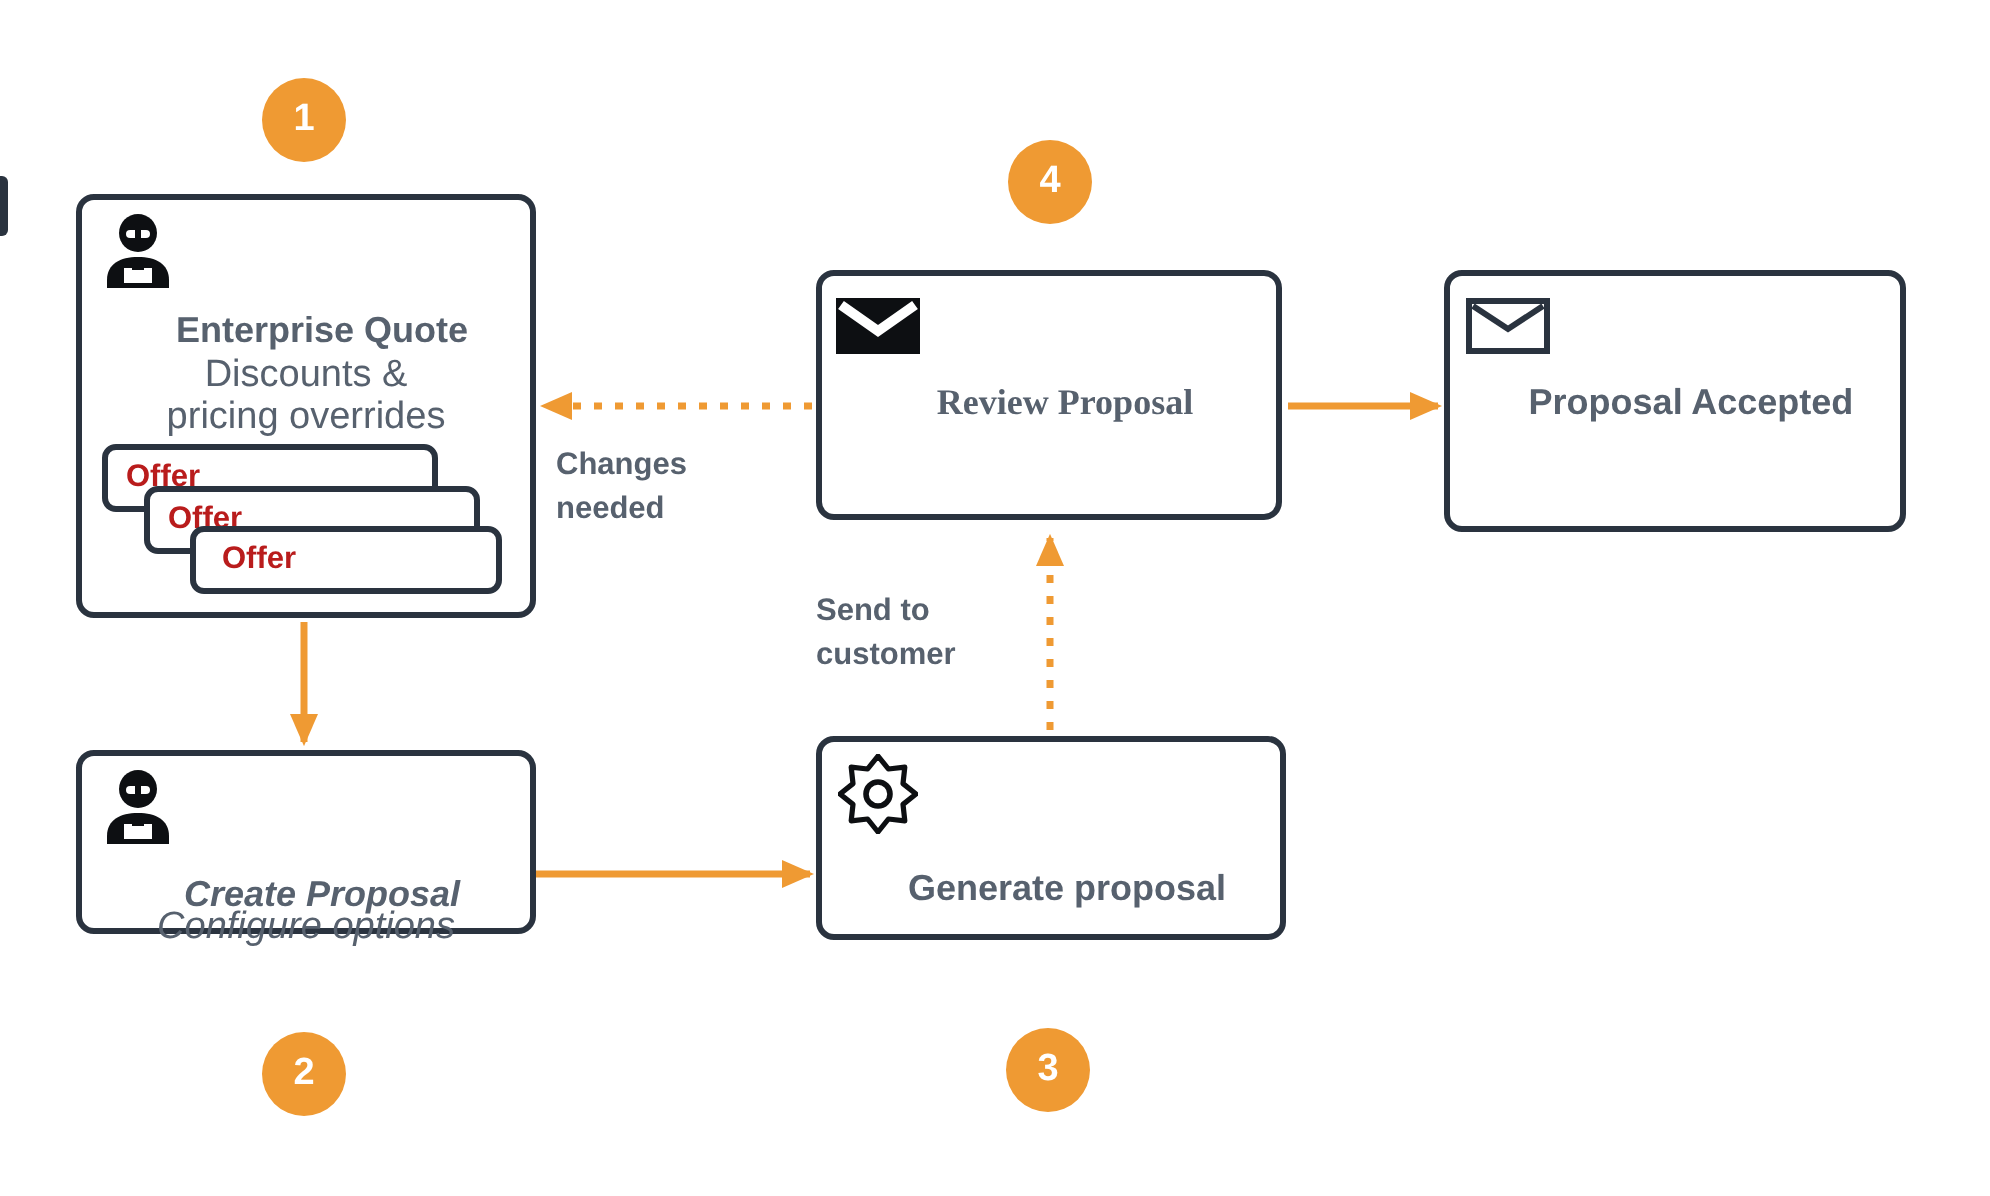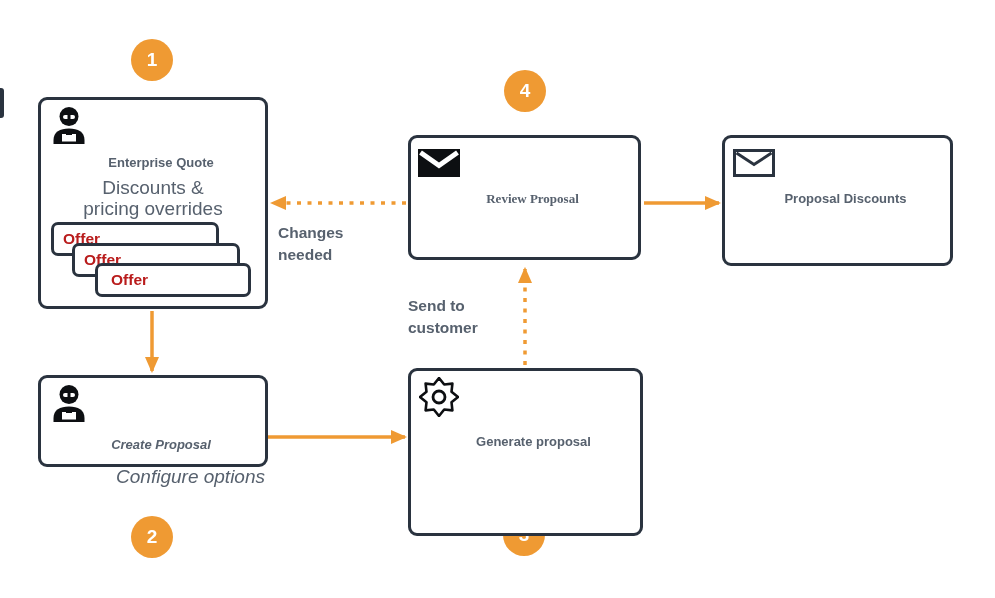--- a/index.html
+++ b/index.html
@@ -16,37 +16,37 @@
     font-family:"Liberation Sans",sans-serif;
   }
   .edges{position:absolute;left:0;top:0;}
   .node{
     position:absolute;background:#fff;
     border:3.5px solid var(--node-border);
     border-radius:9px;box-sizing:border-box;
   }
   #node-enterprise-quote{left:38px;top:97px;width:230px;height:212px;}
   #node-create-proposal{left:38px;top:375px;width:230px;height:92px;font-style:italic;}
-  #node-generate-proposal{left:408px;top:368px;width:235px;height:168px;}
+  #node-generate-proposal{left:408px;top:368px;width:235px;height:102px;}
   #node-review-proposal{left:408px;top:135px;width:233px;height:125px;font-family:Liberation Serif, serif;}
   #node-proposal-accepted{left:722px;top:135px;width:231px;height:131px;}
   .node-icon{position:absolute;}
   .icon-tl{left:10px;top:6px;}
   .node-title{
     position:absolute;left:16px;right:0;text-align:center;
-    font-weight:bold;font-size:13px;color:var(--text);
+    font-weight:bold;font-size:18px;color:var(--text);
   }
   .node-subtitle{
     position:absolute;left:0;right:0;text-align:center;
     font-size:19px;color:var(--text);white-space:pre-line;line-height:21px;
   }
   #node-enterprise-quote .node-title{top:55px;}
   #node-enterprise-quote .node-subtitle{top:77px;}
   #node-create-proposal .node-title{top:59px;}
-  #node-create-proposal .node-subtitle{top:88px;text-align:right;}
+  #node-create-proposal .node-subtitle{top:75px;}
   #node-generate-proposal .node-title{top:63px;}
   #node-review-proposal .node-title{top:53px;}
   #node-proposal-accepted .node-title{top:53px;}
   .offer-card{
     position:absolute;height:34px;background:#fff;box-sizing:border-box;
     border:3px solid var(--node-border);border-radius:7px;
     font-weight:bold;font-size:15.5px;color:#b91c1c;
     line-height:27px;padding-left:9px;
   }
   #offer-1{left:10px;top:122px;width:168px;z-index:1;}
@@ -149,21 +149,21 @@
       <path d="M2.5 3.5 L21 16.5 L39.5 3.5" stroke="#fff" stroke-width="5" fill="none"></path>
     </svg>
     <div class="node-title">Review Proposal</div>
   </div>
 
   <div class="node" id="node-proposal-accepted">
     <svg class="node-icon" style="left:8px;top:11px;" width="42" height="28" viewBox="0 0 42 28">
       <rect x="1.5" y="1.5" width="39" height="25" fill="#fff" style="stroke:var(--node-border)" stroke-width="3"></rect>
       <path d="M3.5 4 L21 15.5 L38.5 4" style="stroke:var(--node-border)" stroke-width="3" fill="none"></path>
     </svg>
-    <div class="node-title">Proposal Discounts</div>
+    <div class="node-title">Proposal Accepted</div>
   </div>
 
   <div class="edge-label" id="label-changes">Changes
 needed</div>
   <div class="edge-label" id="label-send">Send to
 customer</div>
 
 </div>
 
 </body></html>

